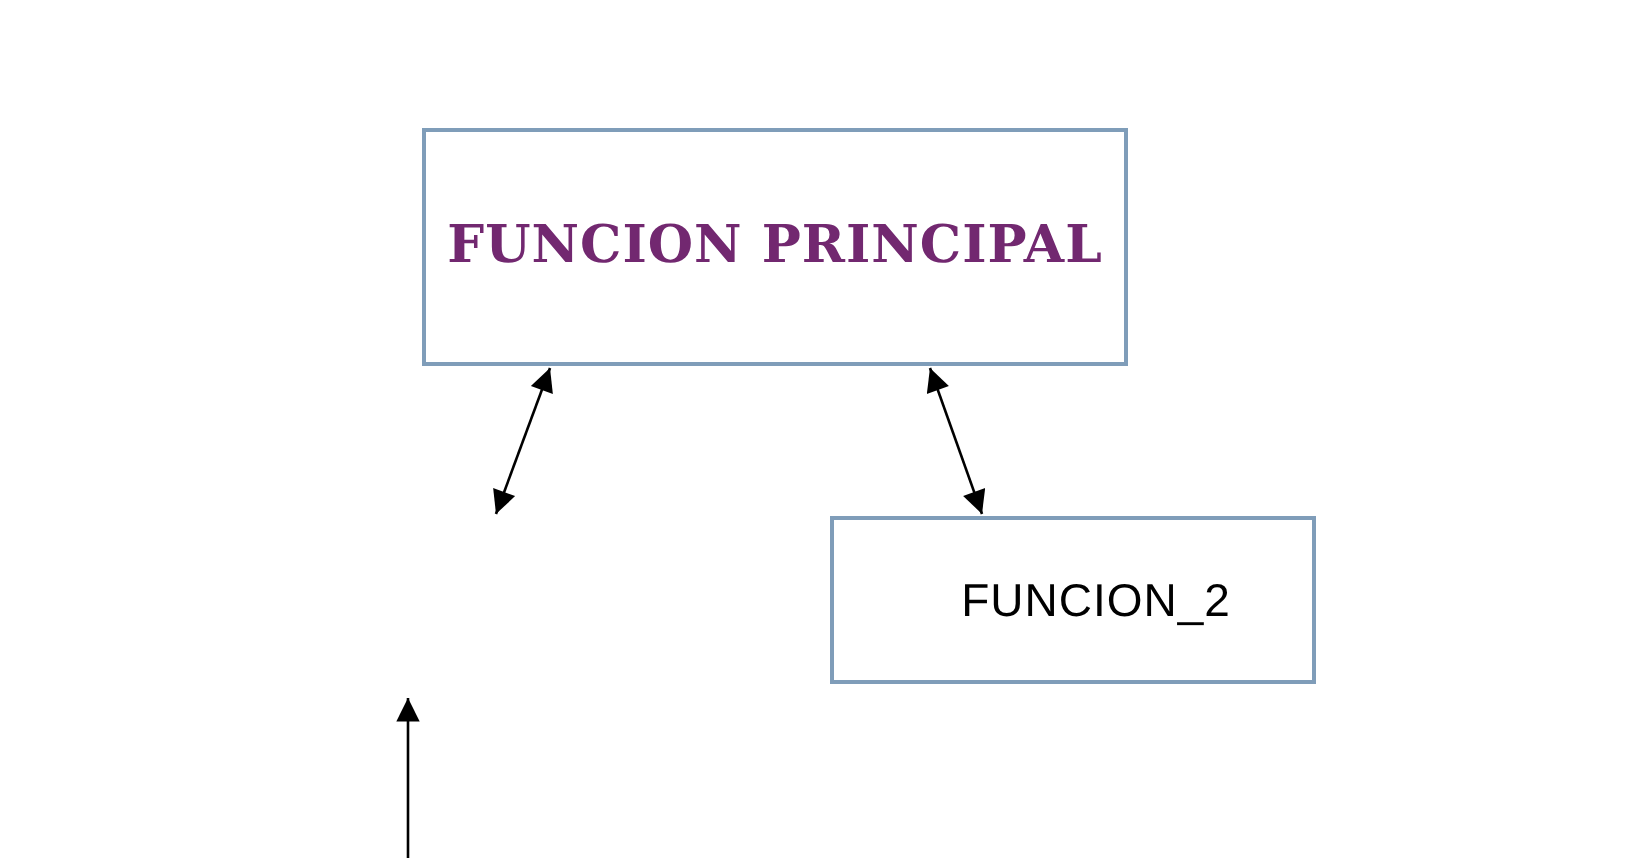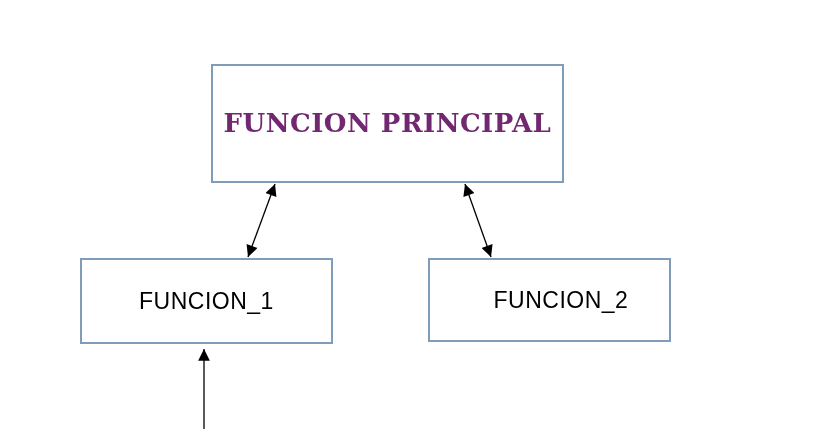--- a/index.html
+++ b/index.html
@@ -59,21 +59,21 @@
     color: var(--sub_text, #000000);
     letter-spacing: 0.5px;
   }
   .box.f1 {
     left: 80px;
     top: 258px;
     width: 253px;
     height: 86px;
   }
   .box.f2 {
-    left: 428px;
+    left: 415px;
     top: 258px;
     width: 243px;
     height: 84px;
     padding-left: 23px;
   }
 </style>
 </head>
 <body>
 
 <div class="canvas">
@@ -88,21 +88,18 @@
     <line x1="465" y1="184" x2="491" y2="257" marker-start="url(#arrowhead)" marker-end="url(#arrowhead)"></line>
     <line x1="204" y1="429" x2="204" y2="349" marker-end="url(#arrowhead)"></line>
   </svg>
 
   <div class="box main">
     <div class="main-text">
       <span>FUNCION PRINCIPAL</span>
     </div>
   </div>
 
-  <div class="box sub f1">
-    <span>FUNCION_1</span>
-  </div>
 
   <div class="box sub f2">
     <span>FUNCION_2</span>
   </div>
 
 </div>
 
 </body></html>

